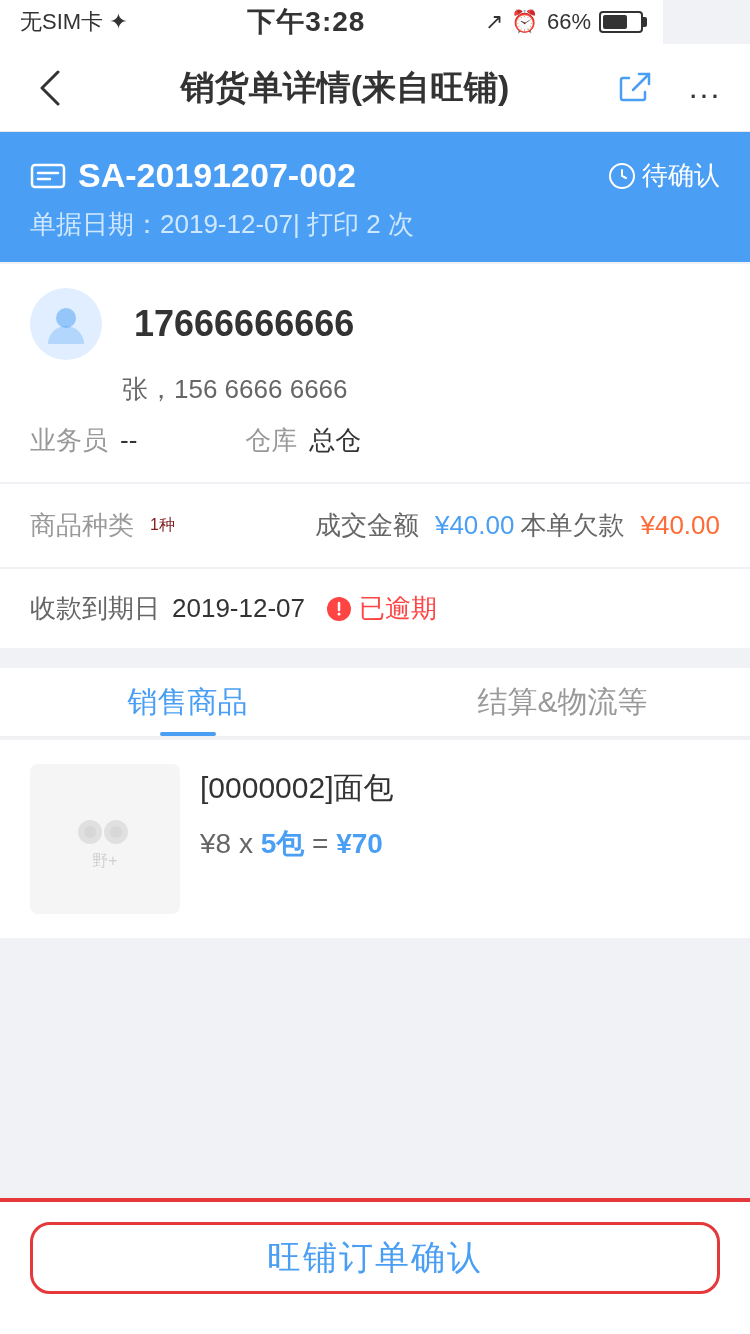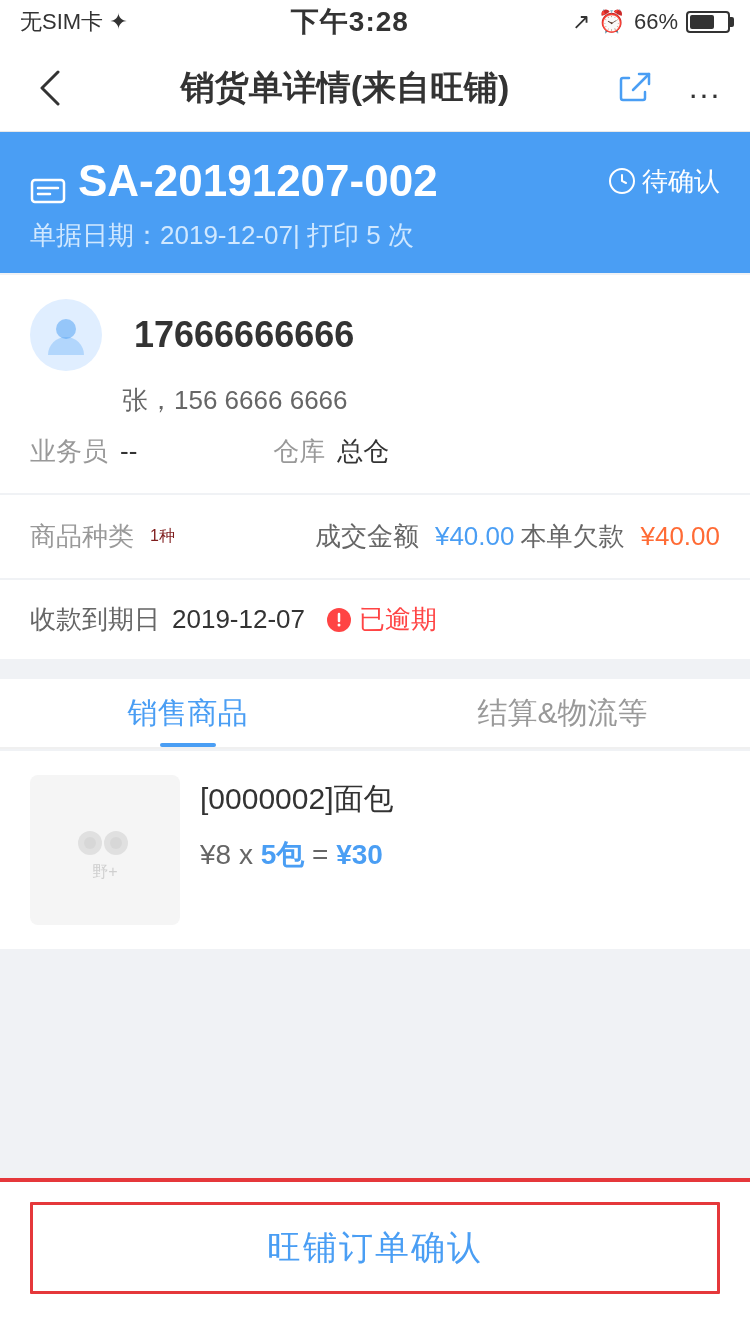--- a/index.html
+++ b/index.html
@@ -9,21 +9,21 @@
       min-height: 1334px;
       background: #f0f2f5;
       font-family: -apple-system, "PingFang SC", "Helvetica Neue", Arial, sans-serif;
       font-size: 28px;
       color: #333;
       position: relative;
     }
 
     
     .status-bar {
-      width: 750px;
+      width: 663px;
       height: 44px;
       background: #fff;
       display: flex;
       align-items: center;
       justify-content: space-between;
       padding: 0 20px;
       font-size: 24px;
       font-weight: 500;
     }
     .status-left {
@@ -115,25 +115,25 @@
       padding: 24px 30px 20px;
       margin: 0;
     }
     .header-card-top {
       display: flex;
       align-items: center;
       justify-content: space-between;
       margin-bottom: 12px;
     }
     .order-id {
-      font-size: 44px;
+      font-size: 34px;
       font-weight: 700;
       color: #fff;
       display: flex;
-      align-items: flex-end;
+      align-items: center;
       gap: 12px;
     }
     .order-status {
       font-size: 26px;
       color: #fff;
       display: flex;
       align-items: center;
       gap: 6px;
     }
     .order-date {
@@ -174,21 +174,21 @@
     }
     .customer-sub {
       font-size: 26px;
       color: #666;
       margin-bottom: 16px;
       padding-left: 92px;
     }
     .customer-meta {
       display: flex;
       align-items: center;
-      gap: 76px;
+      gap: 48px;
       padding-left: 0;
     }
     .meta-item {
       display: flex;
       align-items: center;
       gap: 12px;
       font-size: 26px;
       color: #666;
     }
     .meta-label {
@@ -359,24 +359,24 @@
       position: fixed;
       bottom: 0;
       left: 0;
       width: 750px;
       background: #fff;
       padding: 20px 30px 40px;
       border-top: 4px solid #e5383b;
     }
     .confirm-btn {
       width: 100%;
-      height: 92px;
+      height: 72px;
       background: #fff;
       border: 3px solid #e5383b;
-      border-radius: 1px;
+      border-radius: 20px;
       font-size: 34px;
       color: #4a9ef4;
       font-weight: 500;
       cursor: pointer;
       display: flex;
       align-items: center;
       justify-content: center;
       letter-spacing: 2px;
     }
   </style>
@@ -431,21 +431,21 @@
     </div>
     <div class="order-status">
       <svg width="28" height="28" viewBox="0 0 28 28" fill="none">
         <circle cx="14" cy="14" r="12" stroke="white" stroke-width="2"></circle>
         <path d="M14 8v6l4 2" stroke="white" stroke-width="2" stroke-linecap="round"></path>
       </svg>
       <span>待确认</span>
     </div>
   </div>
   <div class="order-date">
-    <span>单据日期：</span><span>2019-12-07</span><span>| 打印 5 次</span>
+    <span>单据日期：</span><span>2019-12-07</span><span>| 打印 2 次</span>
   </div>
 </div>
 
 <div class="info-card">
   <div class="customer-row">
     <div class="avatar">
       <svg viewBox="0 0 44 44" fill="none" xmlns="http://www.w3.org/2000/svg">
         <circle cx="22" cy="16" r="10" fill="#4a9ef4" opacity="0.5"></circle>
         <path d="M4 42c0-9.94 8.06-18 18-18s18 8.06 18 18" fill="#4a9ef4" opacity="0.3"></path>
       </svg>
@@ -511,21 +511,21 @@
       <circle cx="30" cy="38" r="12" fill="#ccc"></circle>
       <circle cx="30" cy="38" r="6" fill="#bbb"></circle>
       <circle cx="56" cy="38" r="12" fill="#ccc"></circle>
       <circle cx="56" cy="38" r="6" fill="#bbb"></circle>
       <text x="45" y="72" text-anchor="middle" font-size="16" fill="#aaa" font-family="sans-serif">野+</text>
     </svg>
   </div>
   <div class="product-info">
     <div class="product-name">[0000002]面包</div>
     <div class="product-price">
-      <span>¥8 x </span><span style="color:#4a9ef4; font-weight:600;">5包</span><span> = </span><span class="highlight">¥30</span>
+      <span>¥8 x </span><span style="color:#4a9ef4; font-weight:600;">5包</span><span> = </span><span class="highlight">¥70</span>
     </div>
   </div>
 </div>
 
 <div class="content-spacer" style="height:280px;"></div>
 
 <div class="bottom-action">
   <button class="confirm-btn">旺铺订单确认</button>
 </div>
 

